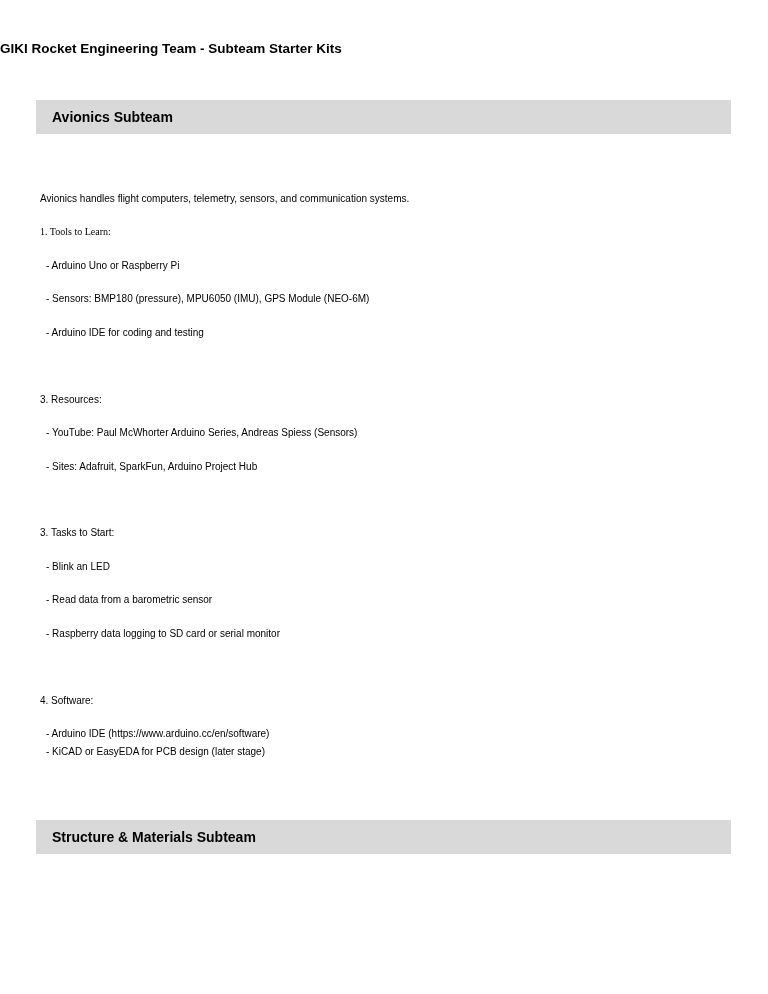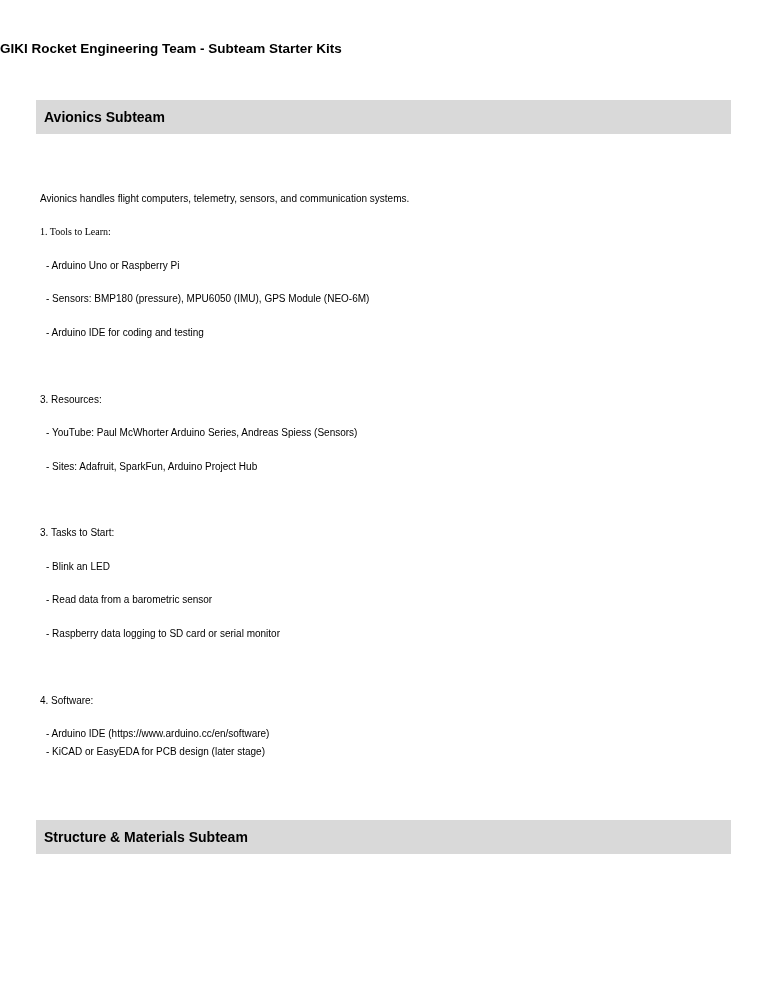--- a/index.html
+++ b/index.html
@@ -6,21 +6,21 @@
     body {
       width: 768px; height: 994px; position: relative; overflow: hidden;
       font-family: "Liberation Sans", sans-serif; color: #000;
     }
     .title {
       position: absolute; top: 41px; left: 0; width: 768px; text-align: left;
       font-weight: bold; font-size: 13.5px;
     }
     .section-bar {
       position: absolute; left: 36px; width: 695px; height: 34px;
-      background: #d9d9d9; box-sizing: border-box; padding-left: 8px;
+      background: #d9d9d9; box-sizing: border-box; padding-left: 16px;
       display: flex; align-items: center;
       font-weight: bold; font-size: 14px;
     }
     .line {
       position: absolute; left: 40px; font-size: 10px; white-space: nowrap;
     }
     .indent { left: 46px; }
   </style>
 </head>
 <body>

